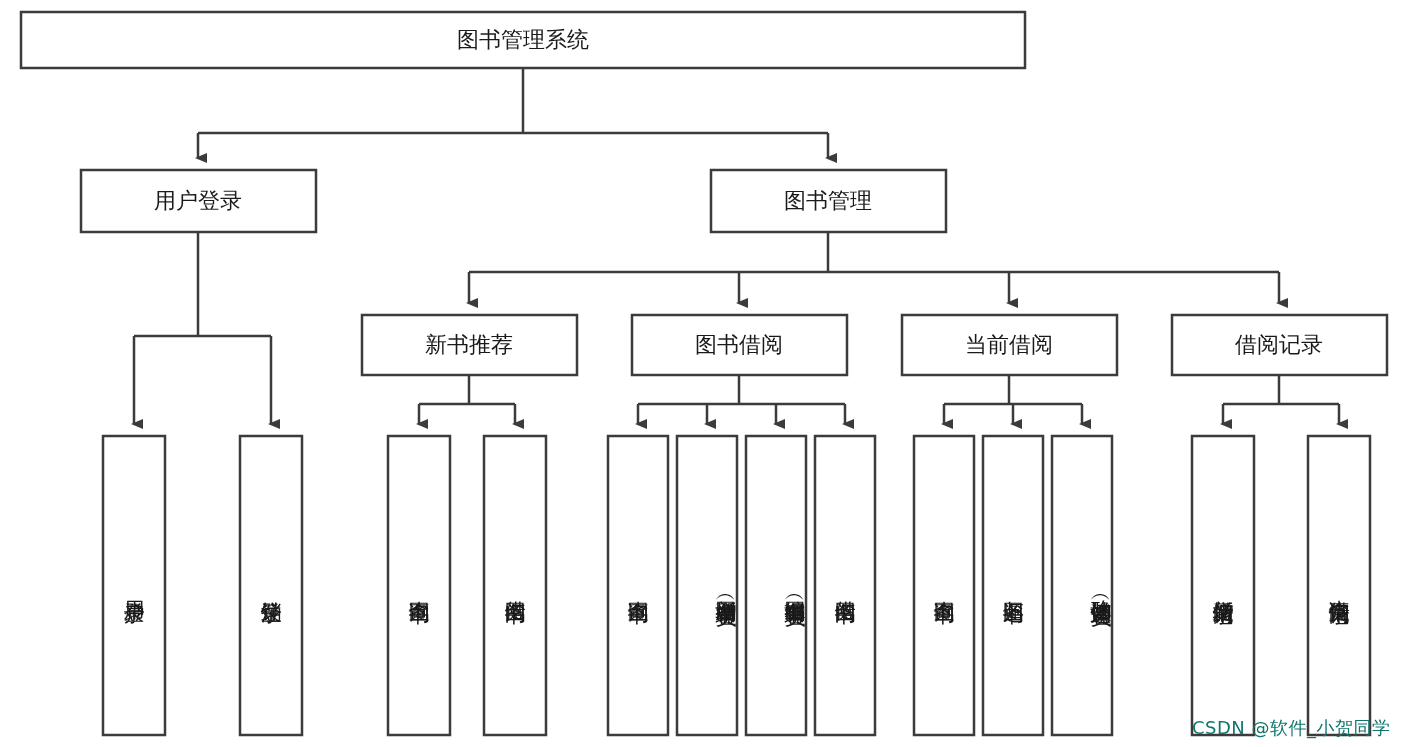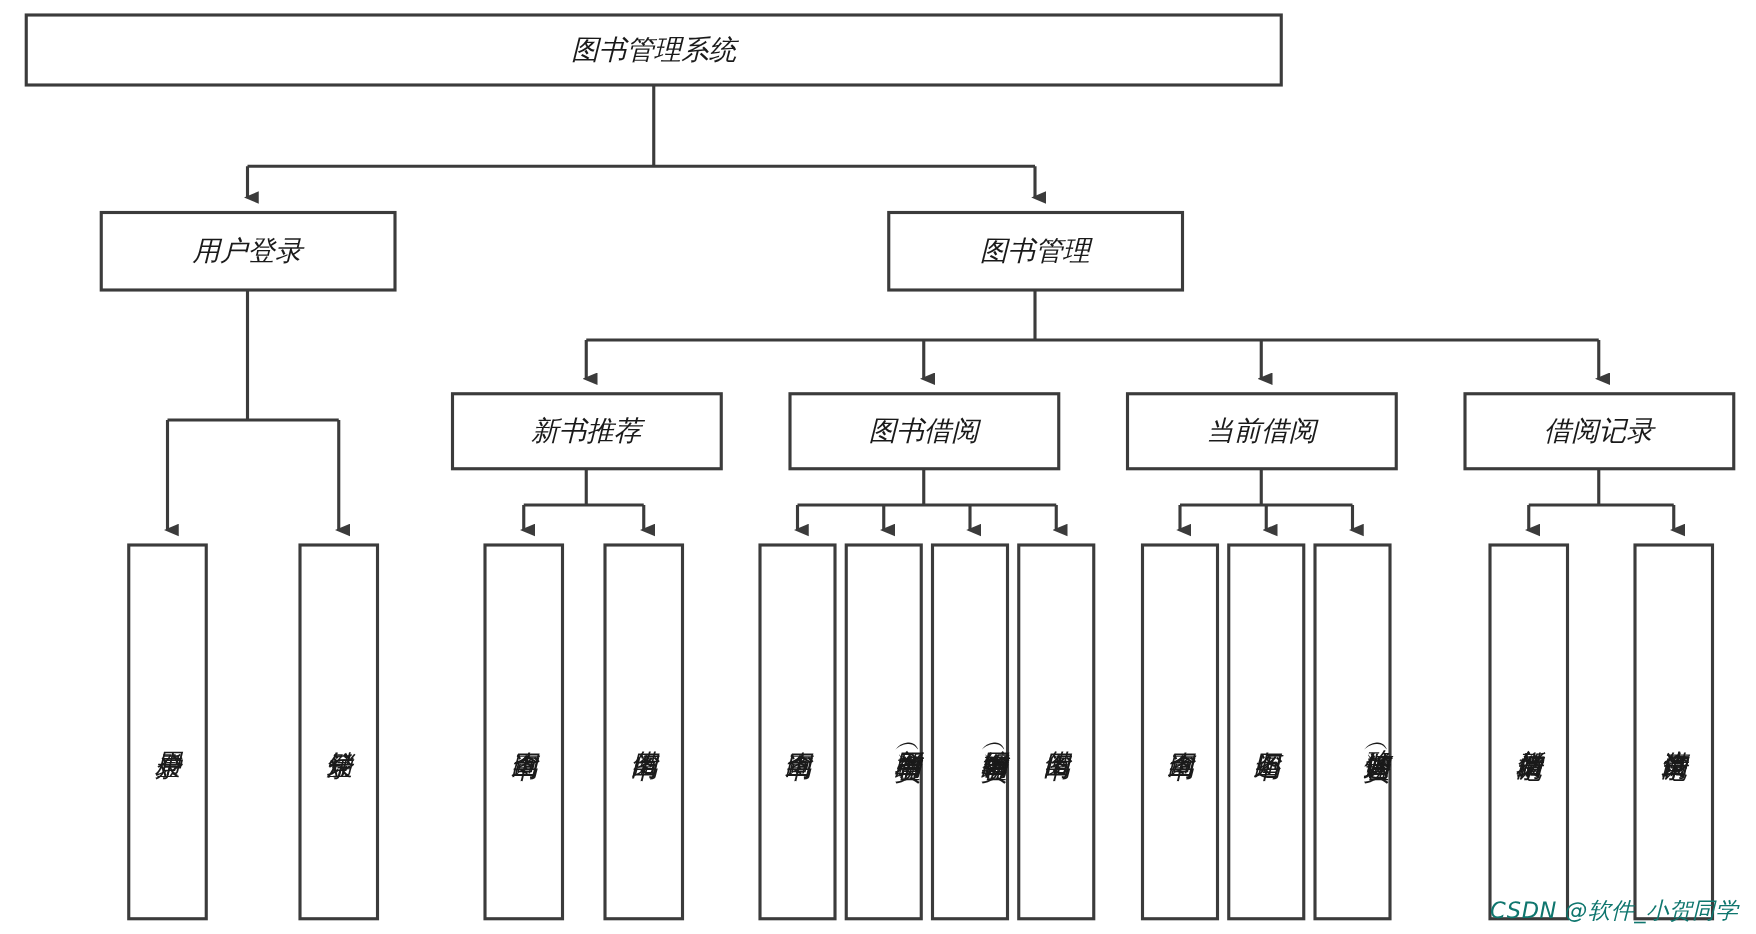--- a/index.html
+++ b/index.html
@@ -9,21 +9,20 @@
   }
   body {
     font-family: "DejaVu Sans", "Liberation Sans", sans-serif;
   }
   #stage {
     position: relative;
     width: 1405px;
     height: 747px;
     background: #ffffff;
     overflow: hidden;
-    font-style: italic;
   }
   #diagram-svg {
     position: absolute;
     left: 0;
     top: 0;
   }
   .node-box {
     fill: #ffffff;
     stroke: #3b3b3b;
     stroke-width: 2.5;

